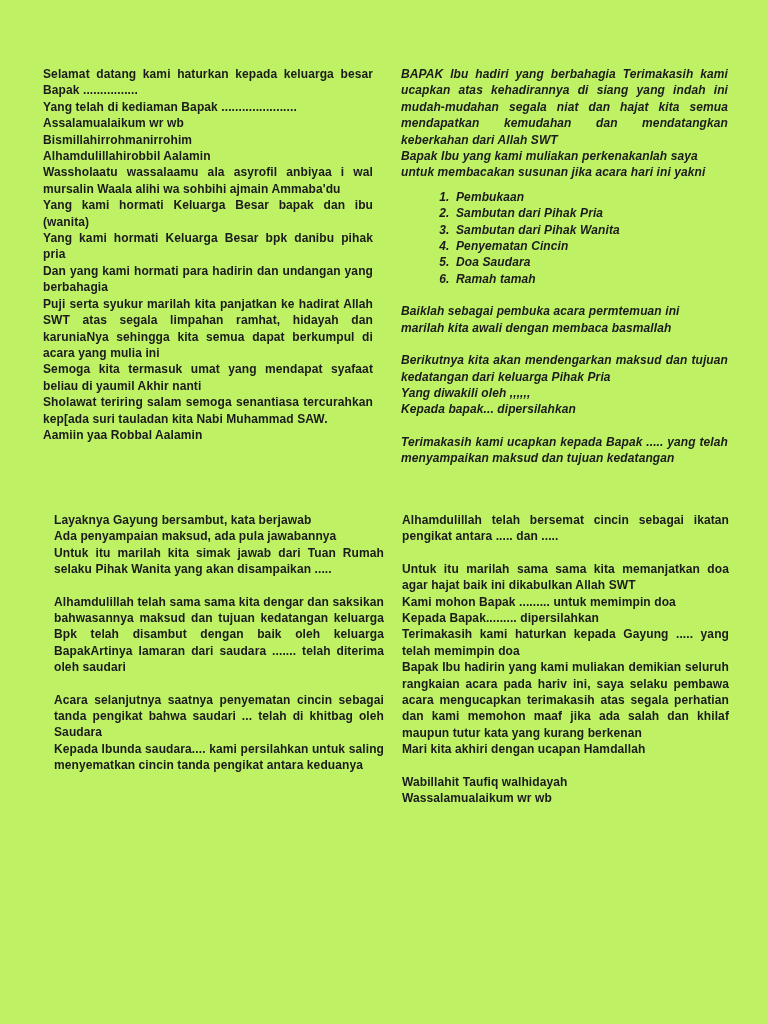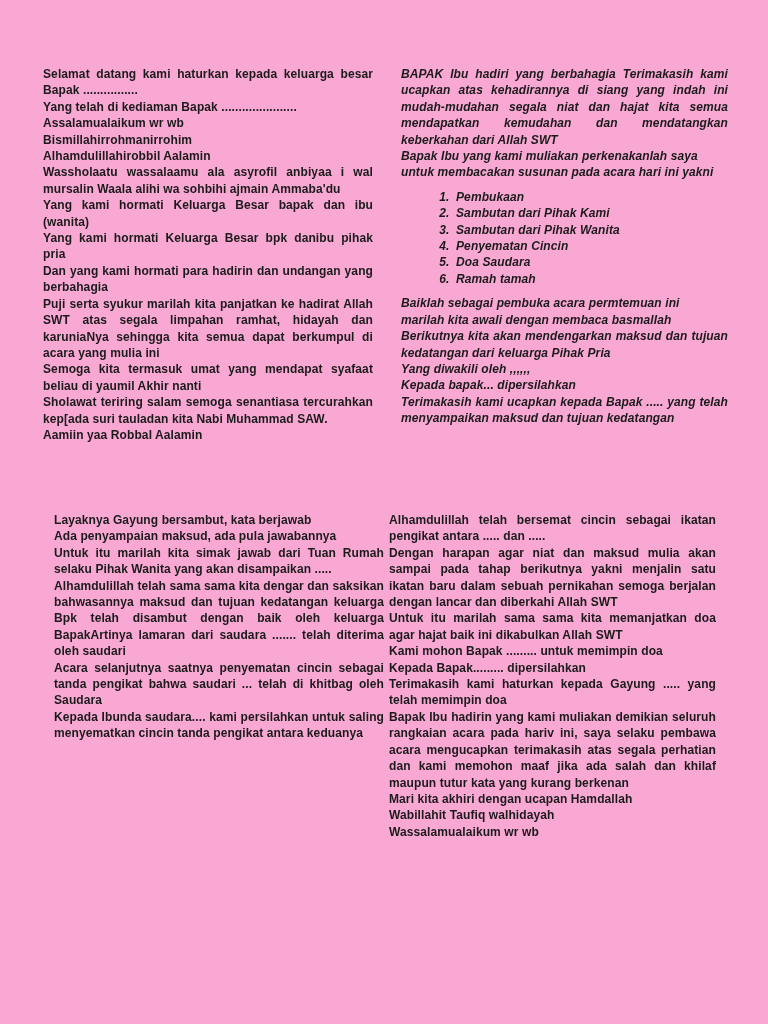--- a/index.html
+++ b/index.html
@@ -4,39 +4,39 @@
 <style>
   html,body{margin:0;padding:0;}
   body{
     width:768px;height:1024px;
     background:#ffffff;
     position:relative;
     font-family:"Liberation Sans", sans-serif;
   }
   .page{
     position:absolute;inset:0;
-    background:#f9a8d4;
+    background:#bef264;
     color:#1b1b1b;
     overflow:hidden;
   }
   .quad{
     position:absolute;
     font-size:12px;
     font-weight:700;
     line-height:16.4px;
     letter-spacing:0.1px;
   }
   .tl{left:43px;top:66px;width:330px;}
   .tr{left:401px;top:66px;width:327px;font-style:italic;}
   .bl{left:54px;top:512px;width:330px;}
-  .br{left:389px;top:512px;width:327px;}
+  .br{left:402px;top:512px;width:327px;}
   p{margin:0;}
   .j{text-align:justify;}
   .l{text-align:left;}
-  .gap{}
+  .gap{margin-top:16px;}
   ol.agenda{
     margin:8px;
     padding-left:44px;
     list-style:decimal;
   }
   ol.agenda li{
     padding-left:3px;
   }
 </style>
 </head>
@@ -56,24 +56,24 @@
     <p class="j">Dan yang kami hormati para hadirin dan undangan yang berbahagia</p>
     <p class="j">Puji serta syukur marilah kita panjatkan ke hadirat Allah SWT atas segala limpahan ramhat, hidayah dan karuniaNya sehingga kita semua dapat berkumpul di acara yang mulia ini</p>
     <p class="j">Semoga kita termasuk umat yang mendapat syafaat beliau di yaumil Akhir nanti</p>
     <p class="j">Sholawat teriring salam semoga senantiasa tercurahkan kep[ada suri tauladan kita Nabi Muhammad SAW.</p>
     <p class="l">Aamiin yaa Robbal Aalamin</p>
   </section>
 
   <section class="quad tr">
     <p class="j">BAPAK Ibu hadiri yang berbahagia Terimakasih kami ucapkan atas kehadirannya di siang yang indah ini mudah-mudahan segala niat dan hajat kita semua mendapatkan kemudahan dan mendatangkan keberkahan dari Allah SWT</p>
     <p class="l">Bapak Ibu yang kami muliakan perkenakanlah saya</p>
-    <p class="l">untuk membacakan susunan pada acara hari ini yakni</p>
+    <p class="l">untuk membacakan susunan jika acara hari ini yakni</p>
     <ol class="agenda">
       <li>Pembukaan</li>
-      <li>Sambutan dari Pihak Kami</li>
+      <li>Sambutan dari Pihak Pria</li>
       <li>Sambutan dari Pihak Wanita</li>
       <li>Penyematan Cincin</li>
       <li>Doa Saudara</li>
       <li>Ramah tamah</li>
     </ol>
     <p class="l gap">Baiklah sebagai pembuka acara permtemuan ini</p>
     <p class="l">marilah kita awali dengan membaca basmallah</p>
     <p class="j gap">Berikutnya kita akan mendengarkan maksud dan tujuan kedatangan dari keluarga Pihak Pria</p>
     <p class="l">Yang diwakili oleh ,,,,,,</p>
     <p class="l">Kepada bapak... dipersilahkan</p>
@@ -84,21 +84,20 @@
     <p class="l">Layaknya Gayung bersambut, kata berjawab</p>
     <p class="l">Ada penyampaian maksud, ada pula jawabannya</p>
     <p class="j">Untuk itu marilah kita simak jawab dari Tuan Rumah selaku Pihak Wanita yang akan disampaikan .....</p>
     <p class="j gap">Alhamdulillah telah sama sama kita dengar dan saksikan bahwasannya maksud dan tujuan kedatangan keluarga Bpk telah disambut dengan baik oleh keluarga BapakArtinya lamaran dari saudara ....... telah diterima oleh saudari</p>
     <p class="j gap">Acara selanjutnya saatnya penyematan cincin sebagai tanda pengikat bahwa saudari ... telah di khitbag oleh Saudara</p>
     <p class="j">Kepada Ibunda saudara.... kami persilahkan untuk saling menyematkan cincin tanda pengikat antara keduanya</p>
   </section>
 
   <section class="quad br">
     <p class="j">Alhamdulillah telah bersemat cincin sebagai ikatan pengikat antara ..... dan .....</p>
-    <p class="j">Dengan harapan agar niat dan maksud mulia akan sampai pada tahap berikutnya yakni menjalin satu ikatan baru dalam sebuah pernikahan semoga berjalan dengan lancar dan diberkahi Allah SWT</p>
     <p class="j gap">Untuk itu marilah sama sama kita memanjatkan doa agar hajat baik ini dikabulkan Allah SWT</p>
     <p class="l">Kami mohon Bapak ......... untuk memimpin doa</p>
     <p class="l">Kepada Bapak......... dipersilahkan</p>
     <p class="j">Terimakasih kami haturkan kepada Gayung ..... yang telah memimpin doa</p>
     <p class="j">Bapak Ibu hadirin yang kami muliakan demikian seluruh rangkaian acara pada hariv ini, saya selaku pembawa acara mengucapkan terimakasih atas segala perhatian dan kami memohon maaf jika ada salah dan khilaf maupun tutur kata yang kurang berkenan</p>
     <p class="l">Mari kita akhiri dengan ucapan Hamdallah</p>
     <p class="l gap">Wabillahit Taufiq walhidayah</p>
     <p class="l">Wassalamualaikum wr wb</p>
   </section>
 

